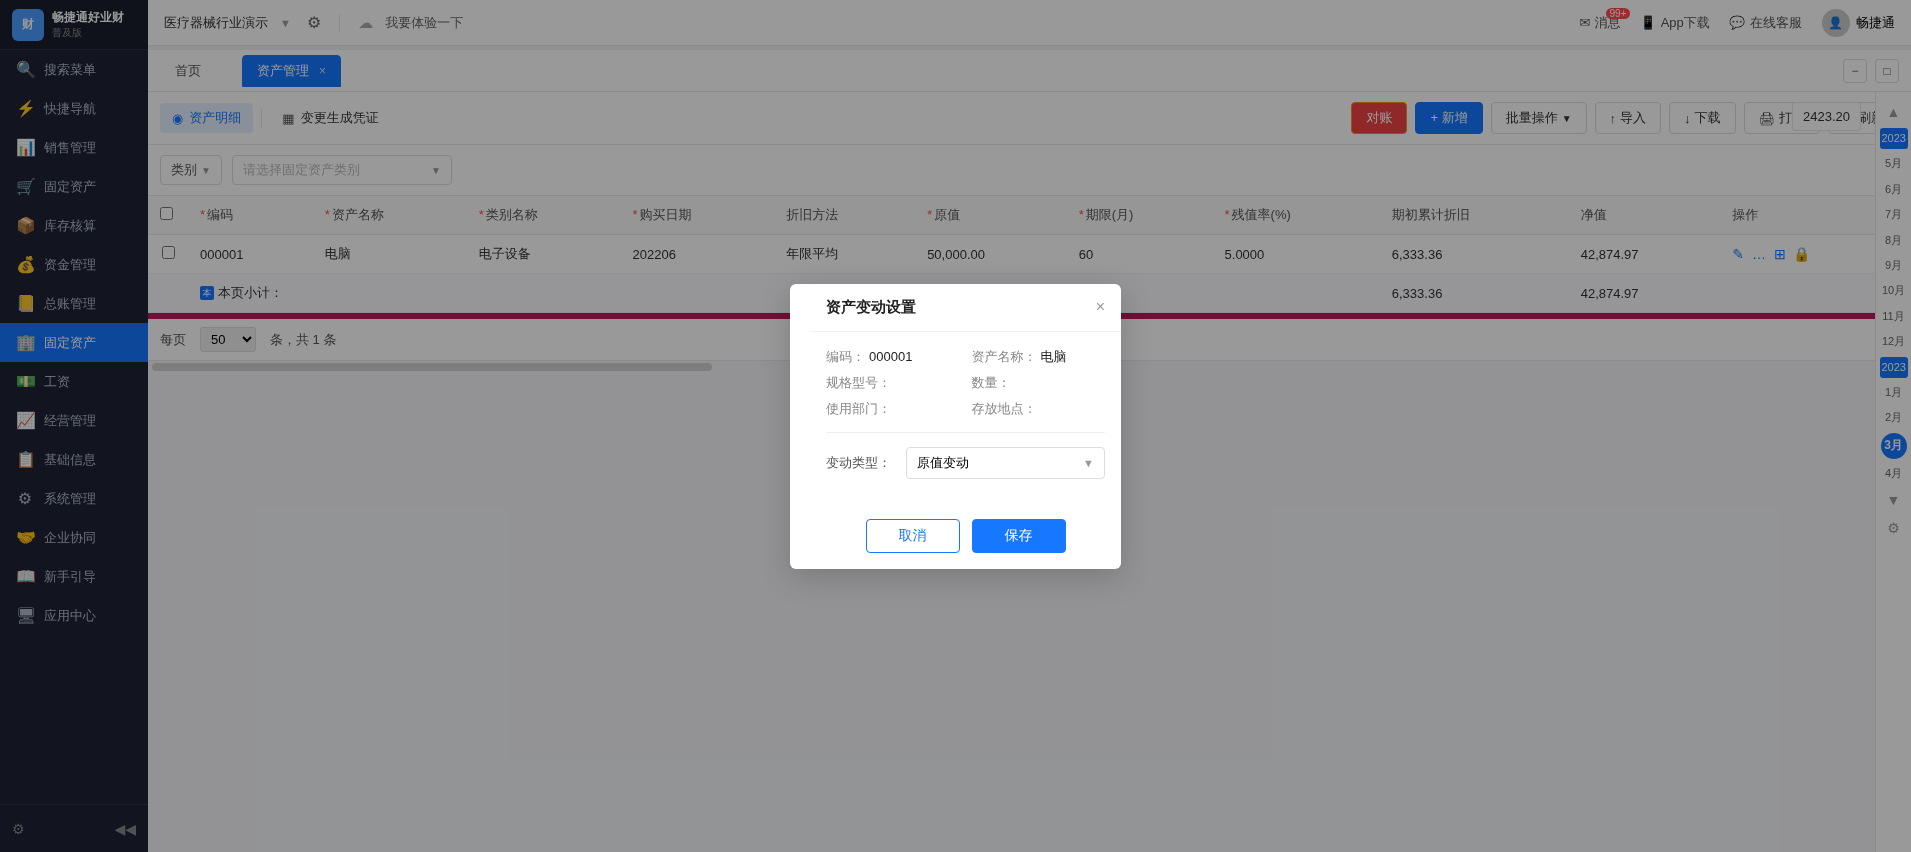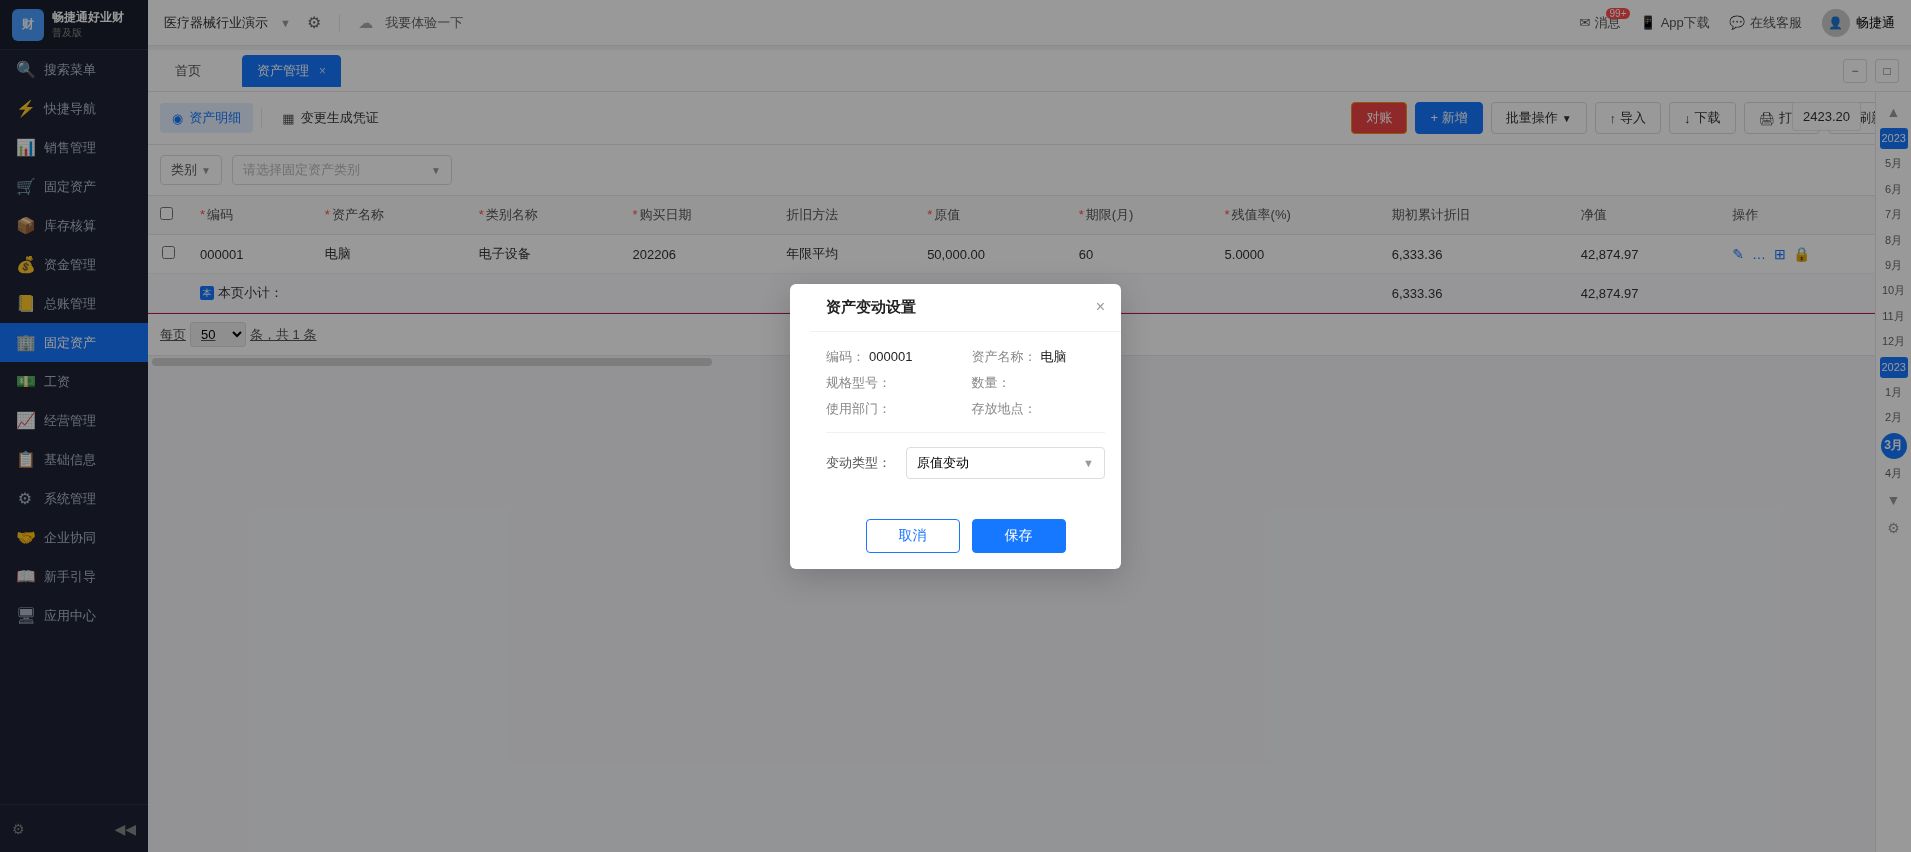--- a/index.html
+++ b/index.html
@@ -117,22 +117,22 @@
     }
     .checkbox-cell { width: 40px; text-align: center; }
     .action-cell { display: flex; gap: 8px; align-items: center; }
     .action-btn { color: #1677ff; cursor: pointer; font-size: 14px; }
     .subtotal-row td { font-weight: 500; background: #fafbff; }
     .subtotal-label { display: flex; align-items: center; gap: 4px; }
     .subtotal-icon { width: 14px; height: 14px; background: #1677ff; border-radius: 2px; color: white; font-size: 9px; display: inline-flex; align-items: center; justify-content: center; }
 
     
     .pagination {
-      background: #fff; padding: 8px 12px; display: flex; align-items: center; gap: 4px;
-      border-top: 1px solid #be185d; font-size: 13px; color: #555; text-decoration: underline;
+      background: #fff; padding: 8px 12px; display: flex; align-items: center; gap: 14px;
+      border-top: 6px solid #be185d; font-size: 13px; color: #555;
     }
     .pagination select { padding: 3px 6px; border: 1px solid #ddd; border-radius: 3px; font-size: 13px; }
 
     
     .timeline-panel {
       position: fixed; right: 0; top: 92px; width: 36px; bottom: 0;
       background: #fff; border-left: 1px solid #e8e8e8; display: flex; flex-direction: column;
       align-items: center; padding: 8px 0; gap: 4px; z-index: 50;
       overflow: hidden;
     }

